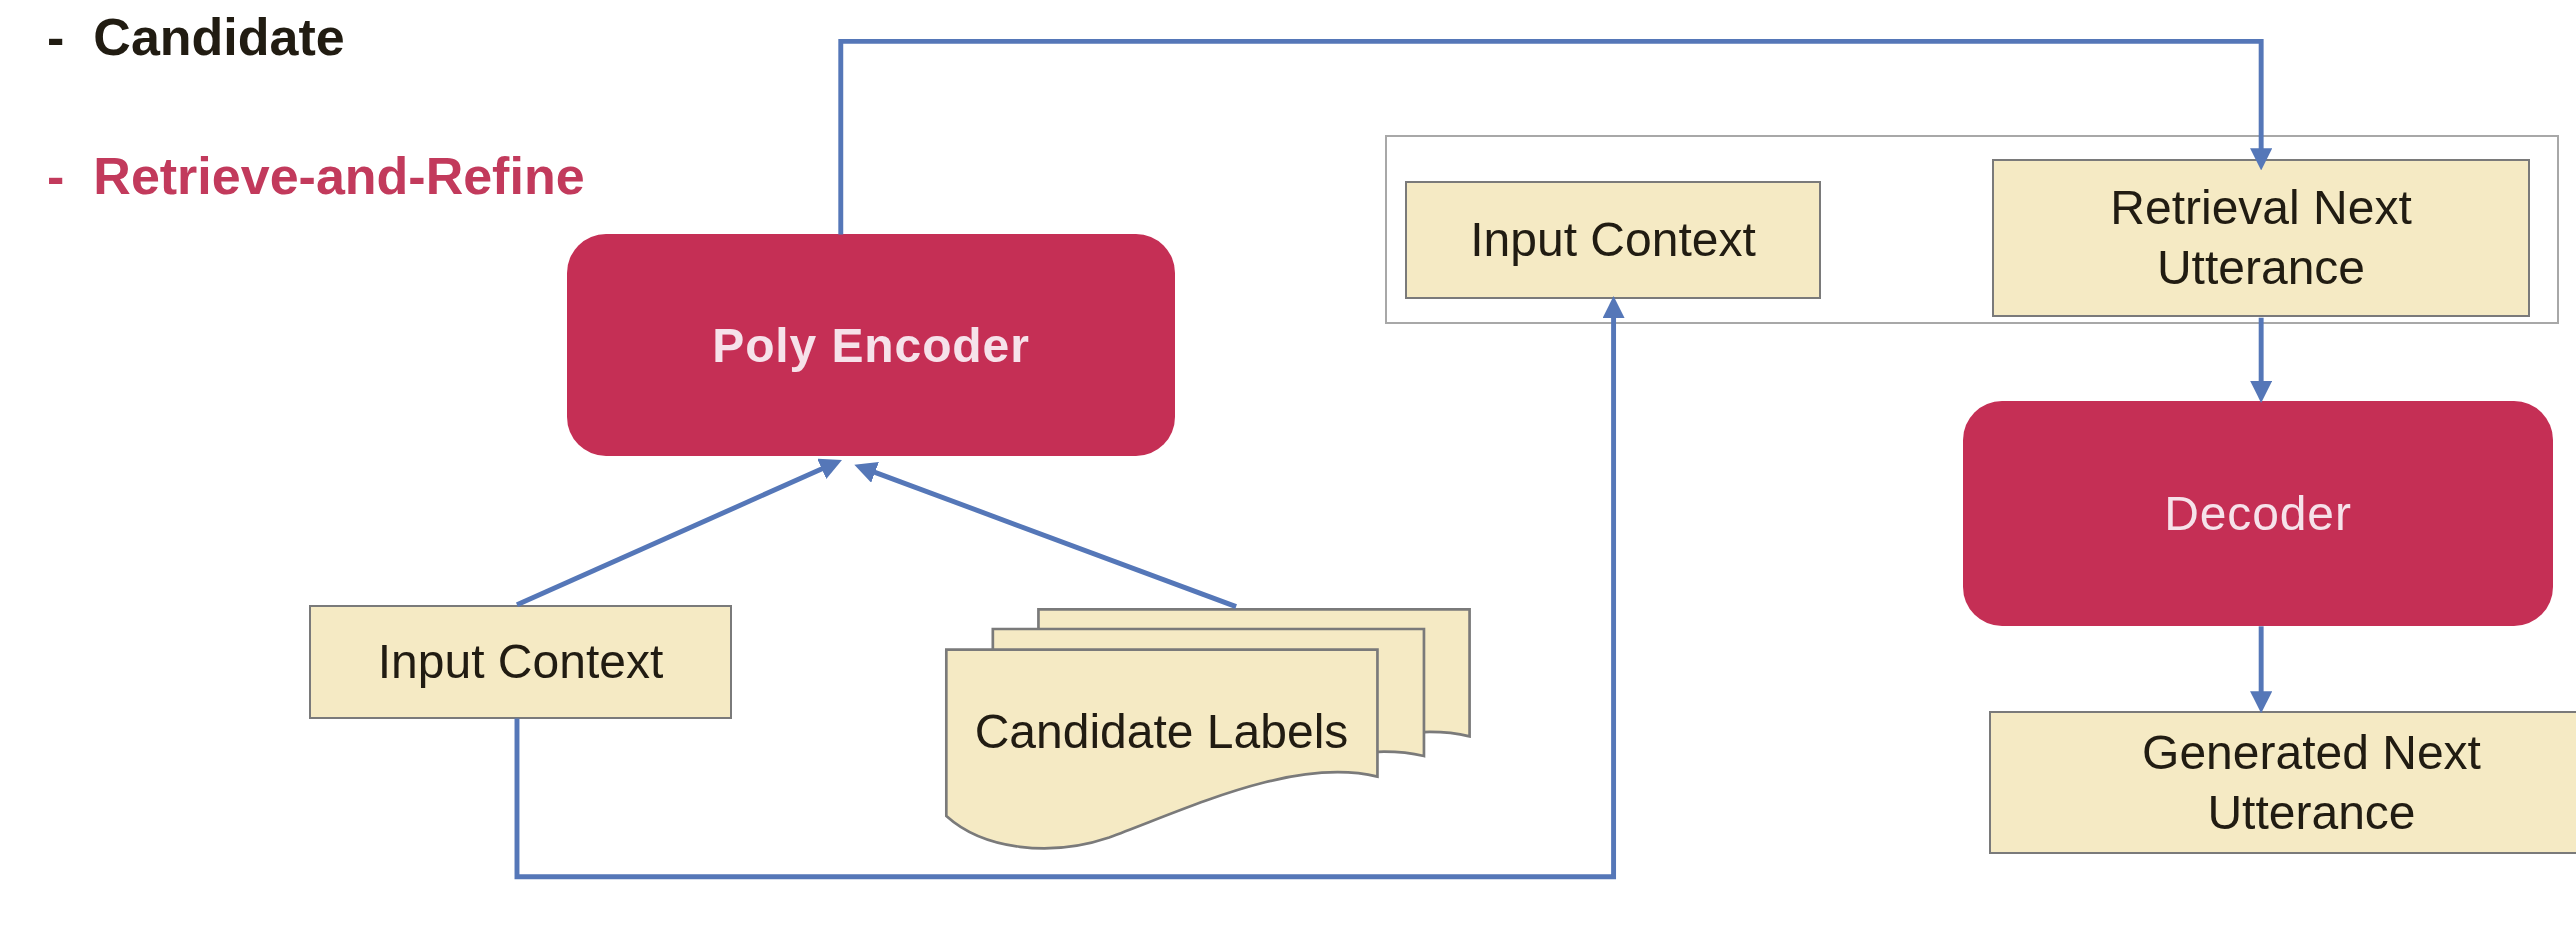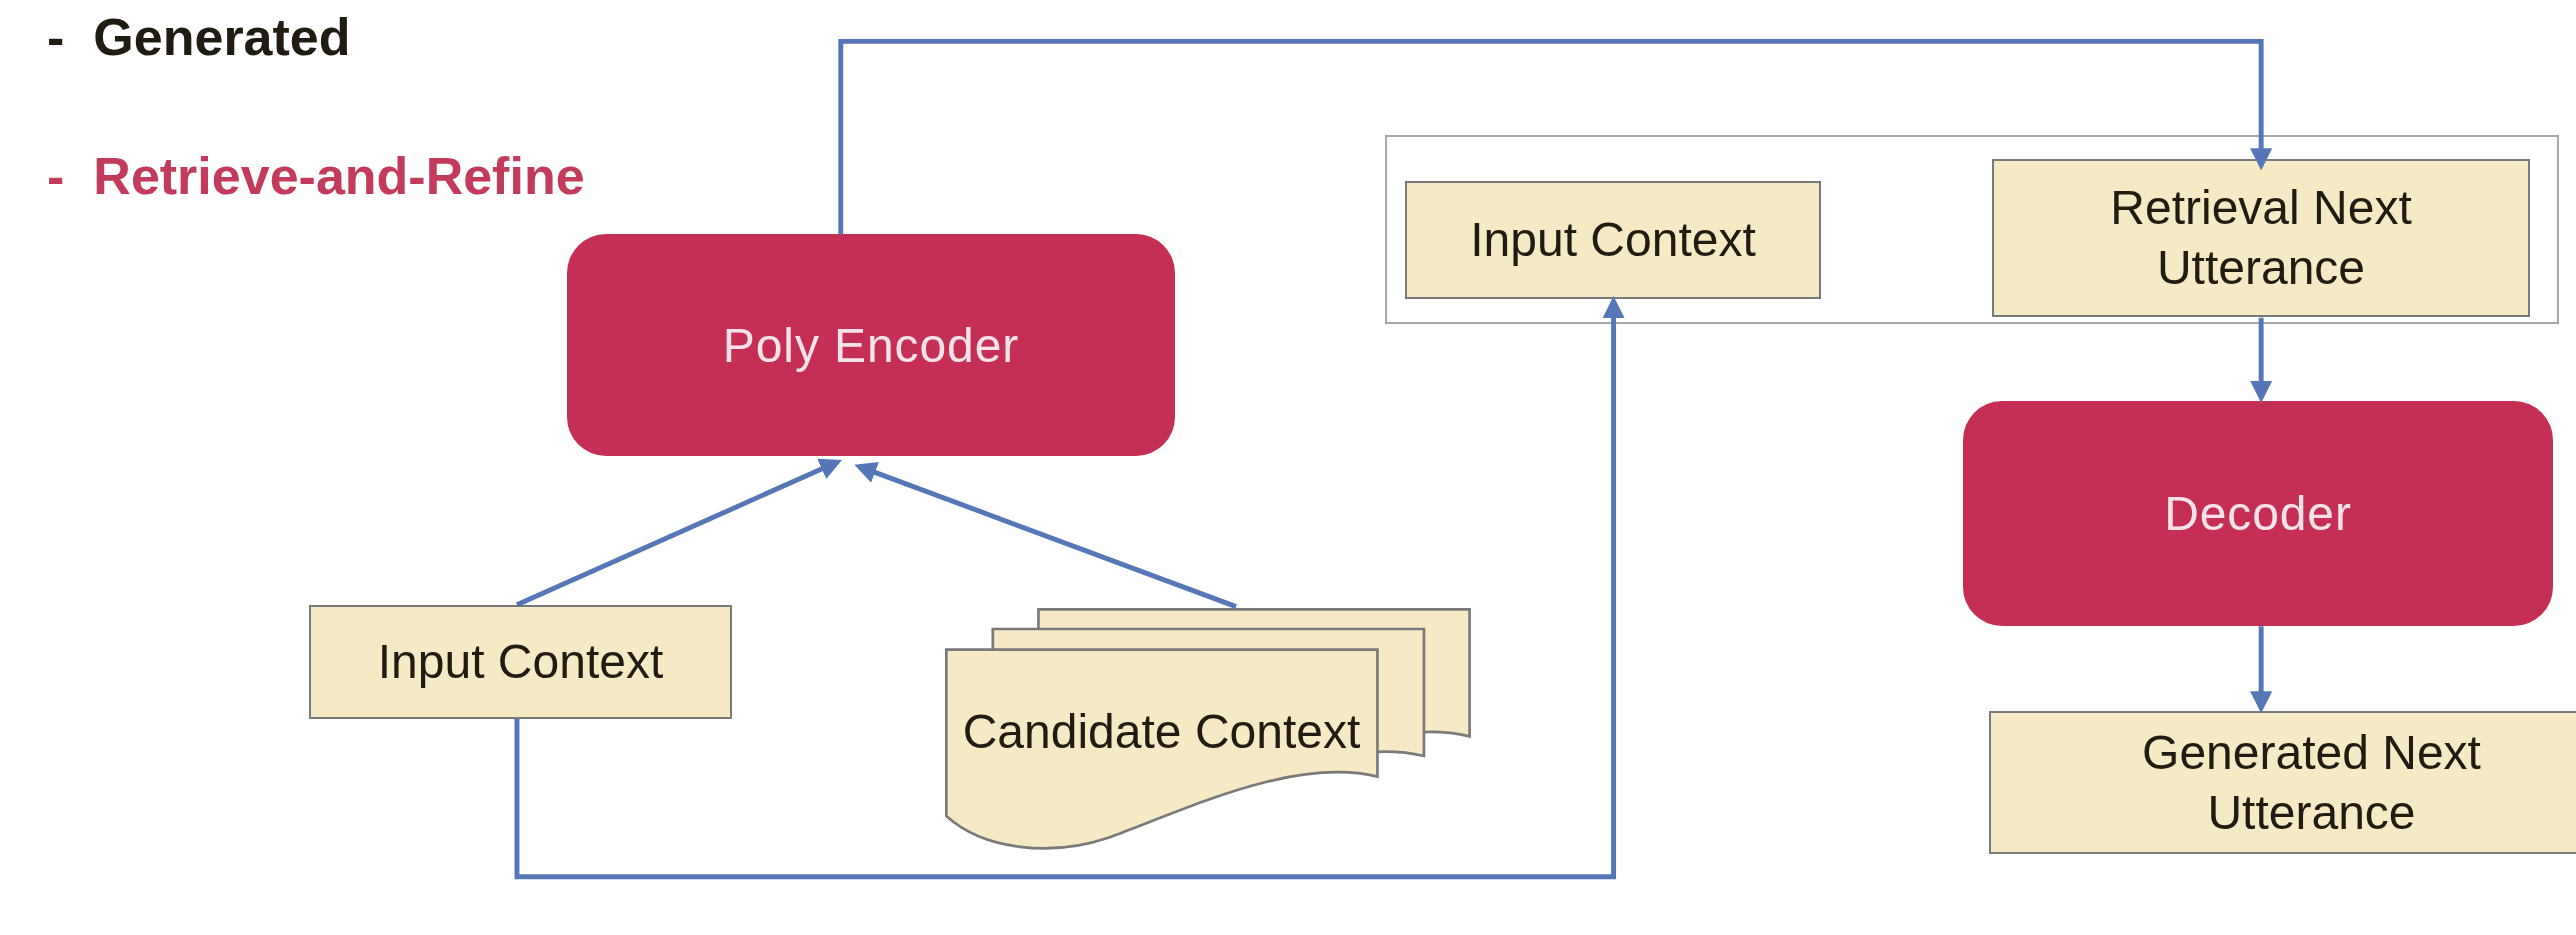--- a/index.html
+++ b/index.html
@@ -41,35 +41,35 @@
   .boxes-z{z-index:5;}
   .label-z{z-index:6;}
 </style>
 </head>
 <body>
 
 <div class="stage">
 
   <div class="legend-item" style="left:47px;top:9px;">
     <span class="legend-dash">-</span>
-    <span>Generated</span>
+    <span>Candidate</span>
   </div>
   <div class="legend-item red" style="left:47px;top:148px;">
     <span class="legend-dash">-</span>
     <span>Retrieve-and-Refine</span>
   </div>
 
   <svg class="layer shapes" viewBox="0 0 2880 1046">
     <path class="doc" transform="translate(1161,681)" d="M0,0 L482,0 L482,142 C390,120 274,176 182,210 C117,232 42,224 0,186 Z"></path>
     <path class="doc" transform="translate(1110,703)" d="M0,0 L482,0 L482,142 C390,120 274,176 182,210 C117,232 42,224 0,186 Z"></path>
     <path class="doc" transform="translate(1058,726)" d="M0,0 L482,0 L482,142 C390,120 274,176 182,210 C117,232 42,224 0,186 Z"></path>
   </svg>
-  <div class="abs doc-label label-z" style="left:946px;top:649px;width:431px;height:166px;">Candidate Context</div>
+  <div class="abs doc-label label-z" style="left:946px;top:649px;width:431px;height:166px;">Candidate Labels</div>
 
-  <div class="abs box-crimson boxes-z" style="left:567px;top:234px;width:608px;height:222px;">
+  <div class="abs box-crimson boxes-z" style="left:567px;top:234px;width:608px;height:222px;font-weight:bold;">
     <span>Poly Encoder</span>
   </div>
 
   <div class="abs box-yellow boxes-z" style="left:309px;top:605px;width:423px;height:114px;">
     <span>Input Context</span>
   </div>
 
   <div class="abs container-frame boxes-z" style="left:1385px;top:135px;width:1174px;height:189px;"></div>
 
   <div class="abs box-yellow boxes-z" style="left:1405px;top:181px;width:416px;height:118px;">

